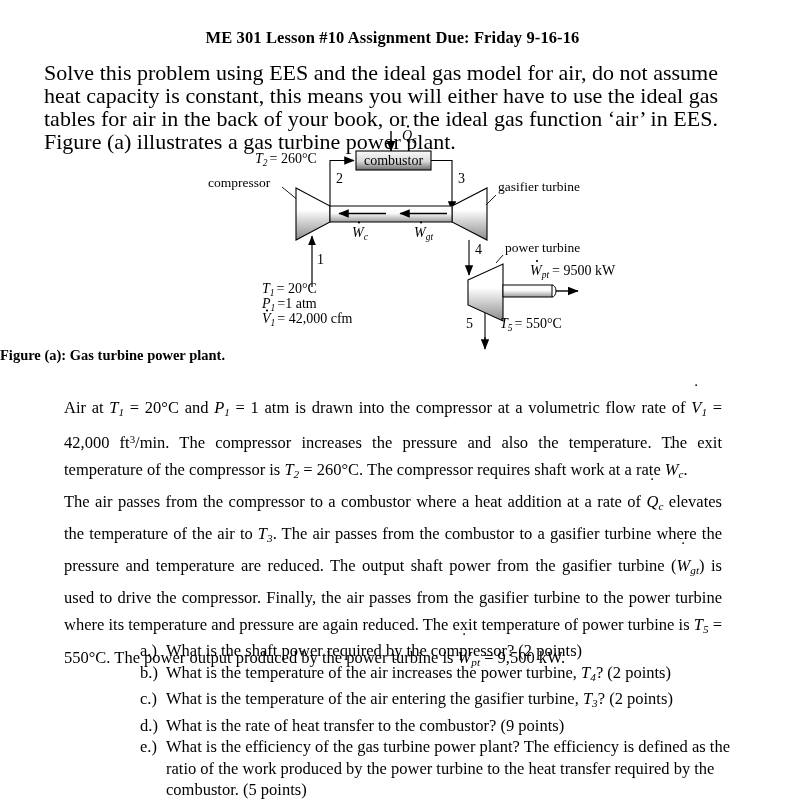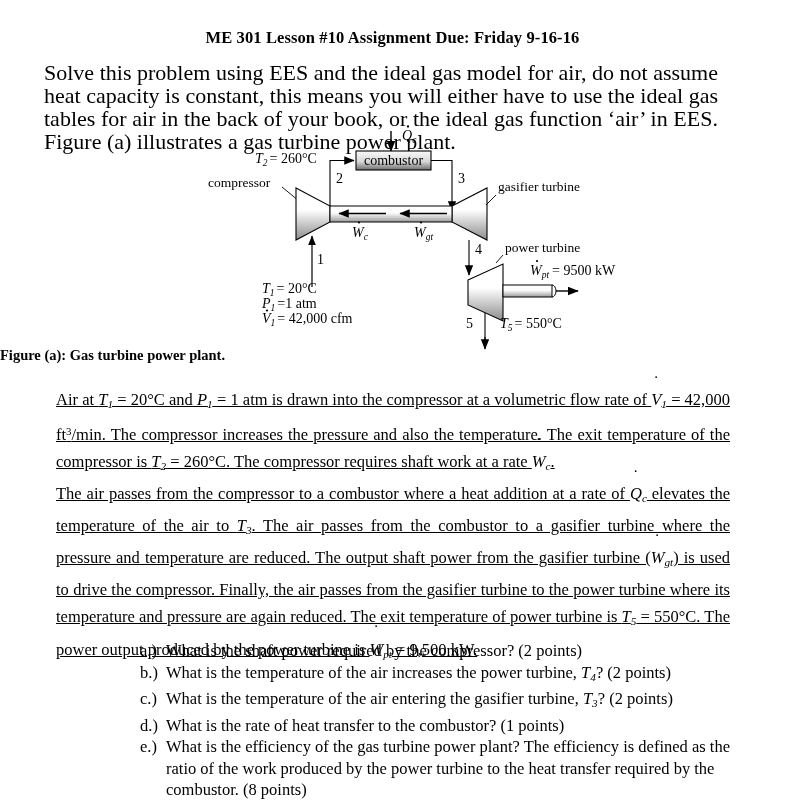--- a/index.html
+++ b/index.html
@@ -68,22 +68,21 @@
   .body-block {
     position: absolute;
     left: 56px;
     width: 674px;
     font-size: 16.5px;
   }
   .para {
     text-align: justify;
     text-justify: inter-word;
     line-height: 27px;
-    margin: 0;
-    text-decoration: underline;
+    margin: 8px;
   }
   .para.tight { line-height: 23px; }
 
   
   .qlist {
     position: absolute;
     left: 140px;
     top: 640px;
     width: 600px;
     font-size: 16.5px;
@@ -342,21 +341,21 @@
     <div class="qitem">
       <span class="qlabel">b.)</span>
       <span class="qtext"><span>What is the temperature of the air increases the power turbine, </span><span class="mv">T</span><sub>4</sub><span>? (2 points)</span></span>
     </div>
     <div class="qitem">
       <span class="qlabel">c.)</span>
       <span class="qtext"><span>What is the temperature of the air entering the gasifier turbine, </span><span class="mv">T</span><sub>3</sub><span>? (2 points)</span></span>
     </div>
     <div class="qitem">
       <span class="qlabel">d.)</span>
-      <span class="qtext"><span>What is the rate of heat transfer to the combustor? (1 points)</span></span>
+      <span class="qtext"><span>What is the rate of heat transfer to the combustor? (9 points)</span></span>
     </div>
     <div class="qitem">
       <span class="qlabel">e.)</span>
-      <span class="qtext"><span>What is the efficiency of the gas turbine power plant?  The efficiency is defined as the ratio of the work produced by the power turbine to the heat transfer required by the combustor. (8 points)</span></span>
+      <span class="qtext"><span>What is the efficiency of the gas turbine power plant?  The efficiency is defined as the ratio of the work produced by the power turbine to the heat transfer required by the combustor. (5 points)</span></span>
     </div>
   </div>
 
 </div>
 
 </body></html>

